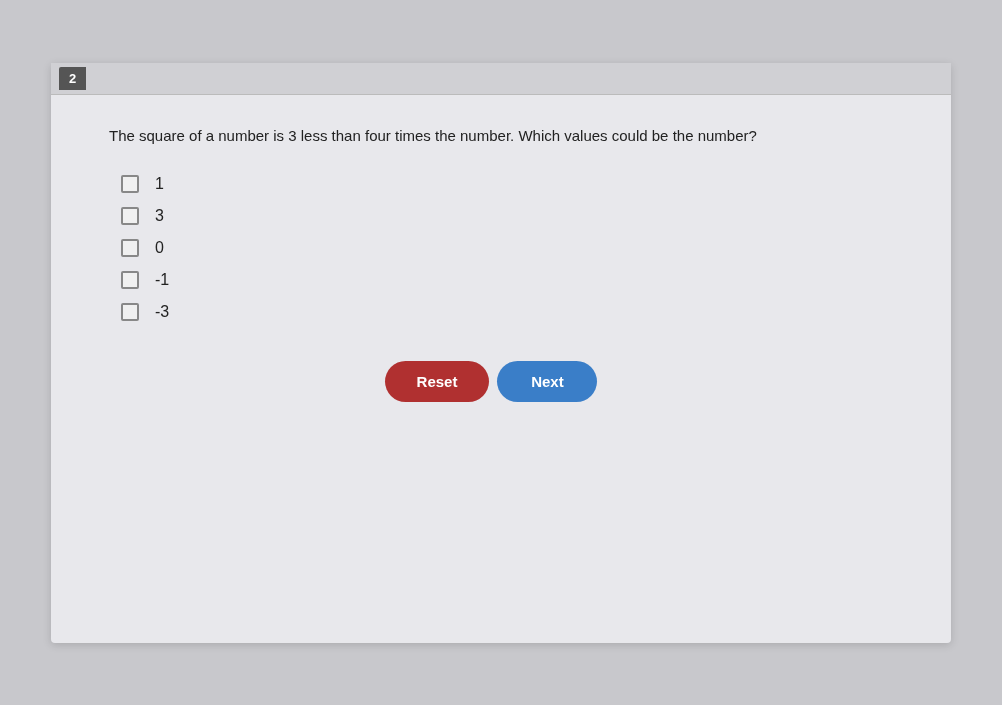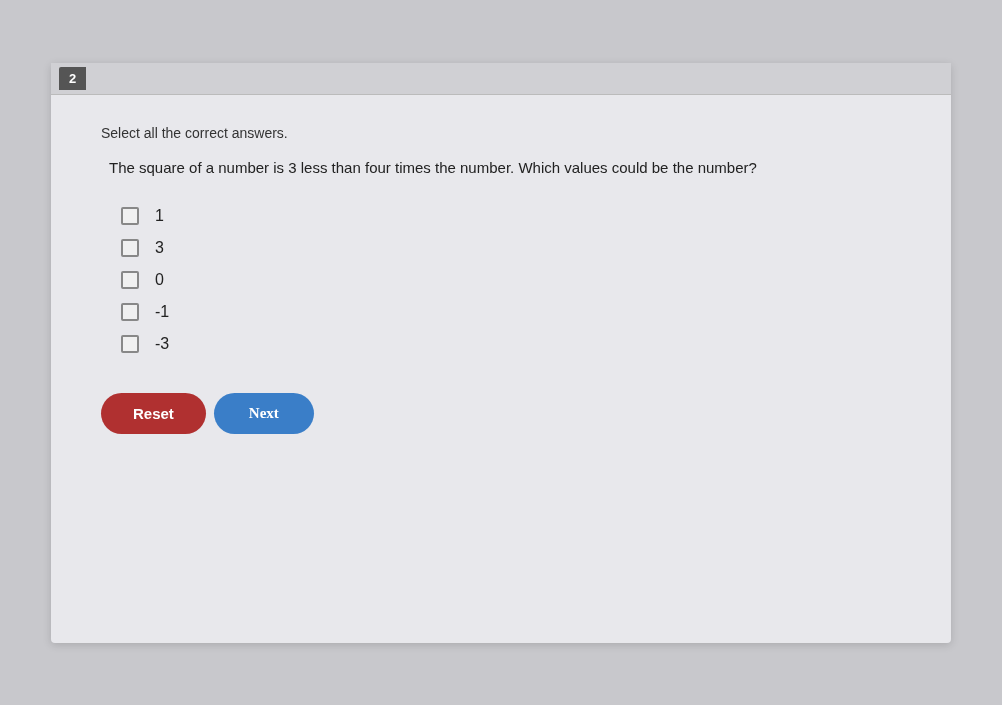--- a/index.html
+++ b/index.html
@@ -93,21 +93,21 @@
     }
 
     .option-label {
       font-size: 16px;
       color: #222;
       cursor: pointer;
     }
 
     .button-row {
       display: flex;
-      justify-content: flex-start;
+      justify-content: center;
       gap: 8px;
       padding: 0 20px 30px 0;
       margin-top: 20px;
     }
 
     .btn-reset {
       background-color: #b03030;
       color: #fff;
       border: none;
       border-radius: 24px;
@@ -121,32 +121,30 @@
     .btn-next {
       background-color: #3a7ec8;
       color: #fff;
       border: none;
       border-radius: 24px;
       padding: 2px 32px;
       font-size: 15px;
       font-weight: bold;
       cursor: pointer;
       min-width: 100px;
-      font-family: Liberation Serif, serif;
     }
   </style>
 </head>
 <body>
 
 <div class="card">
   <div class="top-bar">
     <span class="question-number">2</span>
   </div>
   <div class="content">
-    <p class="instruction">Select all the correct answers.</p>
     <p class="question-text">The square of a number is 3 less than four times the number. Which values could be the number?</p>
 
     <ul class="options-list">
       <li class="option-item">
         <input type="checkbox" class="option-checkbox" id="opt1" style="">
         <label class="option-label" for="opt1">1</label>
       </li>
       <li class="option-item">
         <input type="checkbox" class="option-checkbox" id="opt2" style="">
         <label class="option-label" for="opt2">3</label>

